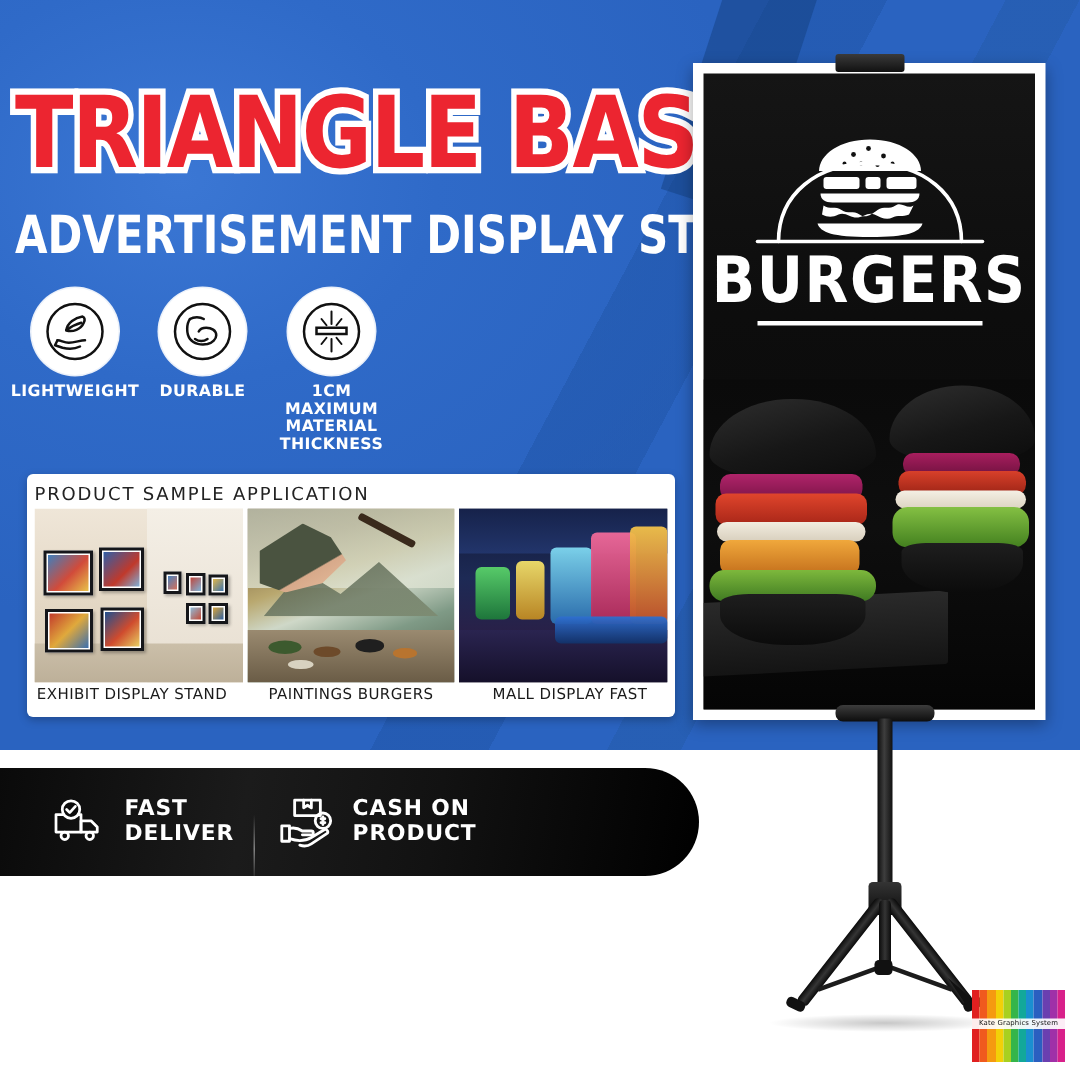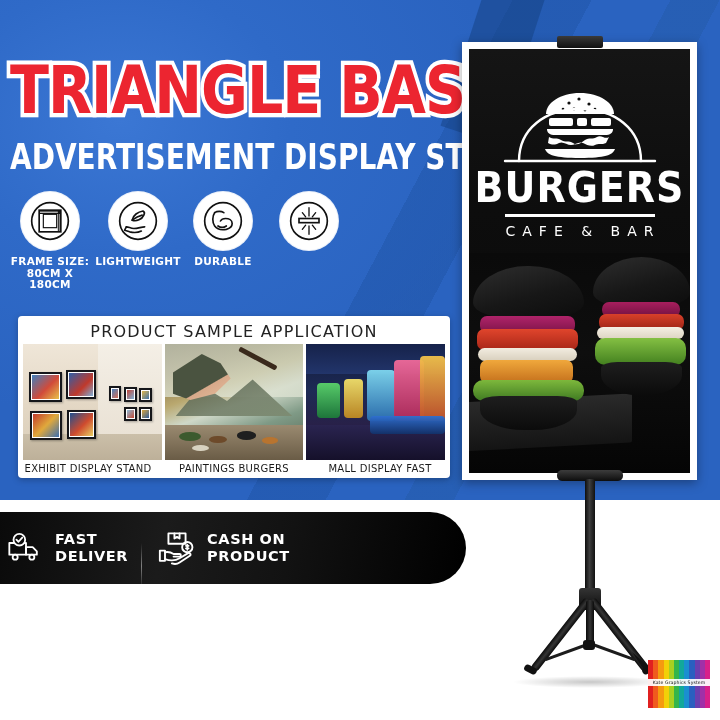--- a/index.html
+++ b/index.html
@@ -59,21 +59,21 @@
     font-family:"DejaVu Sans", sans-serif;
   }
 
   
   .panel {
     position:absolute; left:18px; top:316px; width:432px; height:162px;
     background:#ffffff; border-radius:4px; box-shadow:0 2px 6px rgba(0,0,0,.25);
     padding:4px 5px 0;
   }
   .panel-title {
-    text-align:center; font-size:16px; letter-spacing:1.2px; color:#222;
+    text-align:left; font-size:12px; letter-spacing:1.2px; color:#222;
     font-family:"DejaVu Sans", sans-serif; padding:2px 0 3px;
   }
   .thumbs { display:flex; gap:3px; height:116px; }
   .thumb { flex:1; position:relative; overflow:hidden; }
   .caps { display:flex; gap:16px; margin-top:3px; }
   .cap { flex:1; text-align:center; font-size:10px; letter-spacing:.3px;
     color:#1a1a1a; font-family:"DejaVu Sans", sans-serif; }
 
   
   .gal { position:absolute; inset:0; background:linear-gradient(180deg,#efe6d8 0%, #e3d7c4 55%, #d9cdb8 100%); }
@@ -100,21 +100,21 @@
   .mall .floorm { position:absolute; left:0; bottom:0; width:100%; height:30%;
     background:linear-gradient(180deg,#2a2450,#15102a); }
 
   
   .servicebar {
     position:absolute; left:0; top:512px; width:466px; height:72px;
     background:linear-gradient(100deg,#0a0a0a 0%, #1b1b1b 35%, #121212 62%, #000 100%);
     border-radius:0 36px 36px 0; display:flex; align-items:center;
   }
   .svc { display:flex; align-items:center; gap:9px; padding:0 14px; position:relative; }
-  .svc-0 { padding-left:6px; }
+  .svc-0 { padding-left:34px; }
   .svc .divider { position:absolute; right:0; top:12px; width:1px; height:46px;
     background:linear-gradient(180deg,rgba(255,255,255,0),rgba(255,255,255,.45),rgba(255,255,255,0)); }
   .svc-text { color:#fff; font-size:14.5px; font-weight:bold; line-height:17px;
     letter-spacing:.6px; font-family:"DejaVu Sans", sans-serif; }
 
   
   .poster-frame {
     position:absolute; left:462px; top:42px; width:235px; height:438px;
     background:#ffffff; padding:7px; box-shadow:0 3px 10px rgba(0,0,0,.35);
   }
@@ -180,38 +180,20 @@
   <div class="bg-bottom"></div>
 
   <div class="title-wrap">
     <div class="title-main">TRIANGLE BASE</div>
     <div class="title-sub">ADVERTISEMENT DISPLAY STAND</div>
   </div>
 
   <div class="features">
 
 
-    <div class="feat feat-1">
-      <div class="fcircle">
-        <svg width="40" height="40" viewBox="0 0 48 48">
-          <circle cx="24" cy="24" r="22" fill="none" stroke="#111" stroke-width="2"></circle>
-          <rect x="11" y="11" width="26" height="26" fill="none" stroke="#111" stroke-width="2"></rect>
-          <rect x="16" y="16" width="16" height="16" fill="none" stroke="#111" stroke-width="1.4"></rect>
-          <g stroke="#111" stroke-width="1.2">
-            <path d="M12 13h24M12 15h24"></path>
-            <path d="M34 12v24M36 12v24"></path>
-          </g>
-          <circle cx="35" cy="13" r="1.4" fill="#111"></circle>
-        </svg>
-      </div>
-      <div class="flabel">
-        <div>FRAME SIZE:</div>
-        <div>80CM x 180CM</div>
-      </div>
-    </div>
 
     <div class="feat feat-2">
       <div class="fcircle">
         <svg width="40" height="40" viewBox="0 0 48 48">
           <circle cx="24" cy="24" r="22" fill="none" stroke="#111" stroke-width="2"></circle>
           <g fill="none" stroke="#111" stroke-width="2" stroke-linecap="round" stroke-linejoin="round">
             <path d="M30 12c-6 1-12 5-13 11 5 2 12-1 14-6 1-2 1-4-1-5z"></path>
             <path d="M17 23c4-3 8-5 12-6"></path>
             <path d="M10 31c3 0 5 2 9 2 5 0 9-2 13-2"></path>
             <path d="M10 31l-2 4 6 2c4 1 10 1 14-1"></path>
@@ -241,20 +223,25 @@
 
     <div class="feat feat-4">
       <div class="fcircle">
         <svg width="40" height="40" viewBox="0 0 48 48">
           <circle cx="24" cy="24" r="22" fill="none" stroke="#111" stroke-width="2"></circle>
           <rect x="12" y="21" width="24" height="5" fill="none" stroke="#111" stroke-width="2"></rect>
           <g stroke="#111" stroke-width="1.6" stroke-linecap="round">
             <path d="M24 8v10M24 30v10M16 14l4 5M32 14l-4 5M16 34l4-5M32 34l-4-5"></path>
           </g>
         </svg>
+      </div>
+      <div class="flabel">
+        <div>1CM MAXIMUM</div>
+        <div>MATERIAL</div>
+        <div>THICKNESS</div>
       </div>
     </div>
   </div>
 
   <div class="panel">
     <div class="panel-title">PRODUCT SAMPLE APPLICATION</div>
     <div class="thumbs">
 
       <div class="thumb">
         <div class="gal">
@@ -391,21 +378,20 @@
               <circle cx="68" cy="30" r="1.3"></circle>
             </g>
             <g fill="none" stroke="#fff" stroke-width="2.4" stroke-linecap="round">
               <path d="M24 82C24 50 50 30 85 30s61 20 61 52"></path>
               <path d="M10 82h150"></path>
             </g>
           </svg>
         </div>
         <div class="pbrand">BURGERS</div>
         <div class="prule"></div>
-        <div class="psub">CAFE &amp; BAR</div>
       </div>
 
       <div class="burgers">
         <div class="slate"></div>
 
         <div class="burger" style="left:2%;top:6%;width:50%;height:76%;">
           <div class="bun" style="left:0;top:0;width:100%;height:32%;"></div>
           <div class="lay" style="left:6%;top:30%;width:86%;height:10%;background:linear-gradient(180deg,#b0246a,#7d1448);"></div>
           <div class="lay" style="left:3%;top:38%;width:92%;height:12%;background:linear-gradient(180deg,#e0452c,#a82618);"></div>
           <div class="lay" style="left:4%;top:49%;width:90%;height:8%;background:linear-gradient(180deg,#f2ece0,#d8cfbd);"></div>

